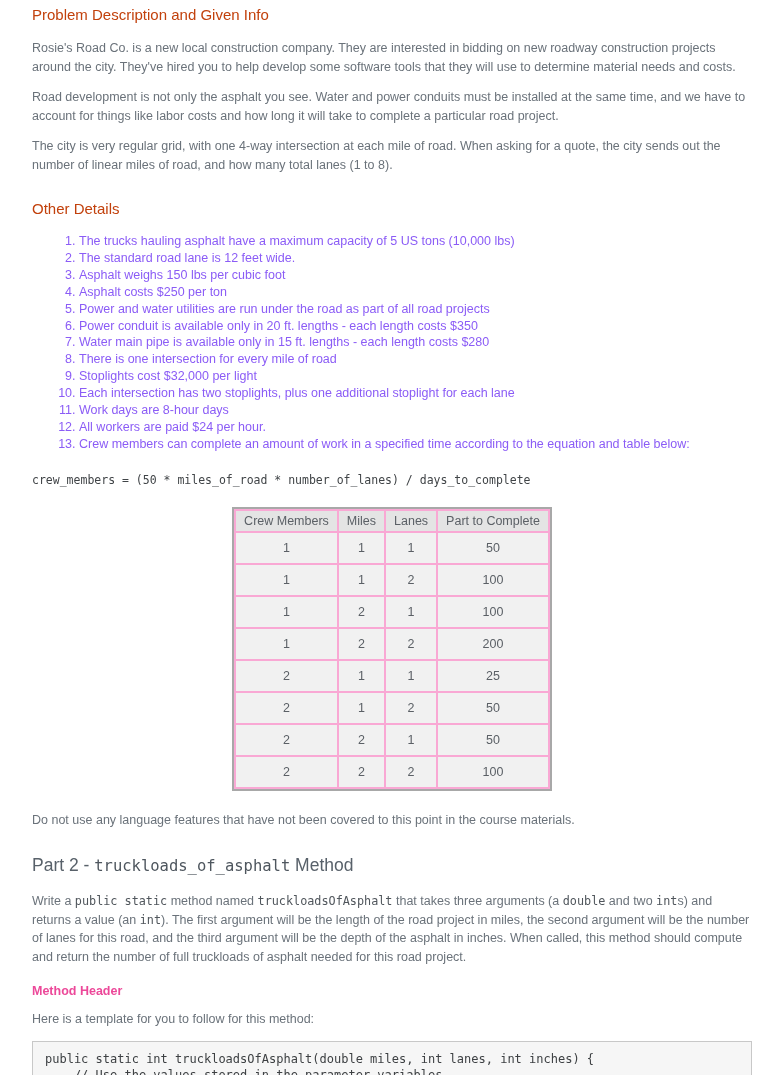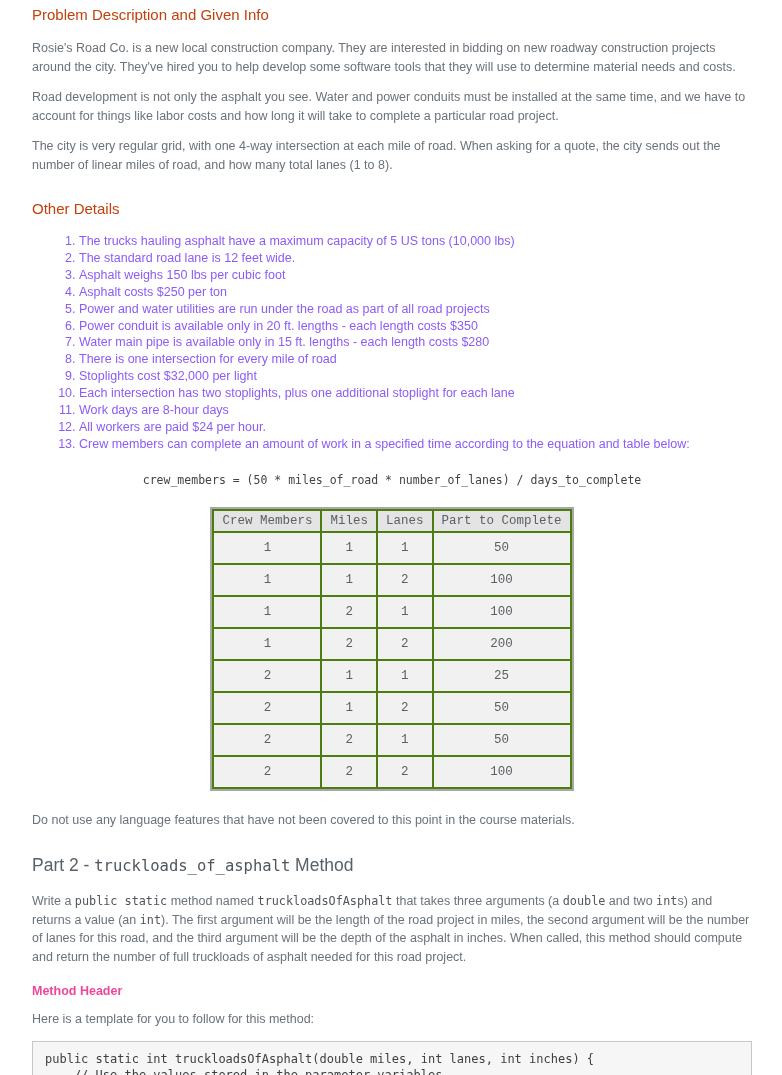--- a/index.html
+++ b/index.html
@@ -31,31 +31,29 @@
     padding-left: 47px;
     font-size: 12.5px;
     color: #8b5cf6;
   }
   ol.details li { line-height: 16.9px; }
 
   pre.equation {
     font-family: "DejaVu Sans Mono", "Liberation Mono", monospace;
     font-size: 11.5px;
     color: #404447;
-    text-align: center;
     margin: 12px 0 20px 0;
   }
 
   table.crew {
     border-collapse: separate;
     border-spacing: 2px;
     border: 2px solid #a8a8a8;
     margin: 0 auto;
-    background: #4d7c0f;
-    font-family: Liberation Mono, monospace;
+    background: #f9a8d4;
   }
   table.crew th {
     background: #e4e4e4;
     font-weight: 400;
     font-size: 12.5px;
     color: #5b6066;
     padding: 3px 8px;
     white-space: nowrap;
   }
   table.crew td {

